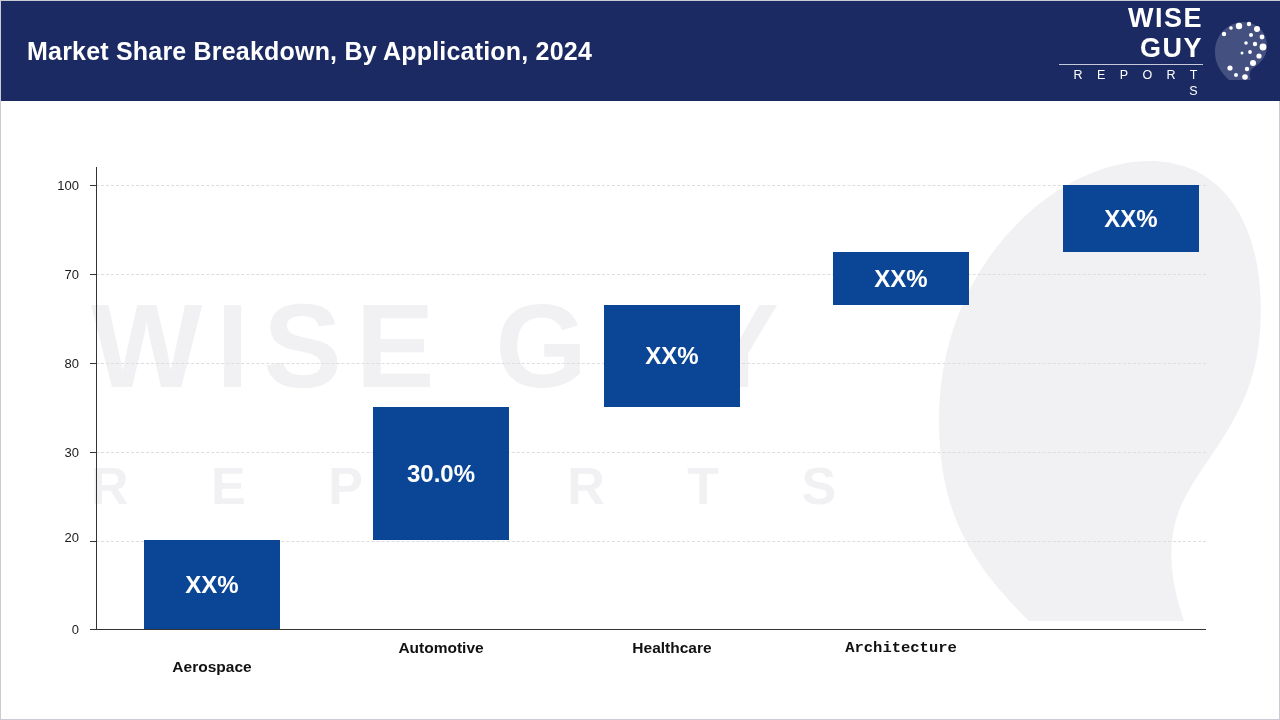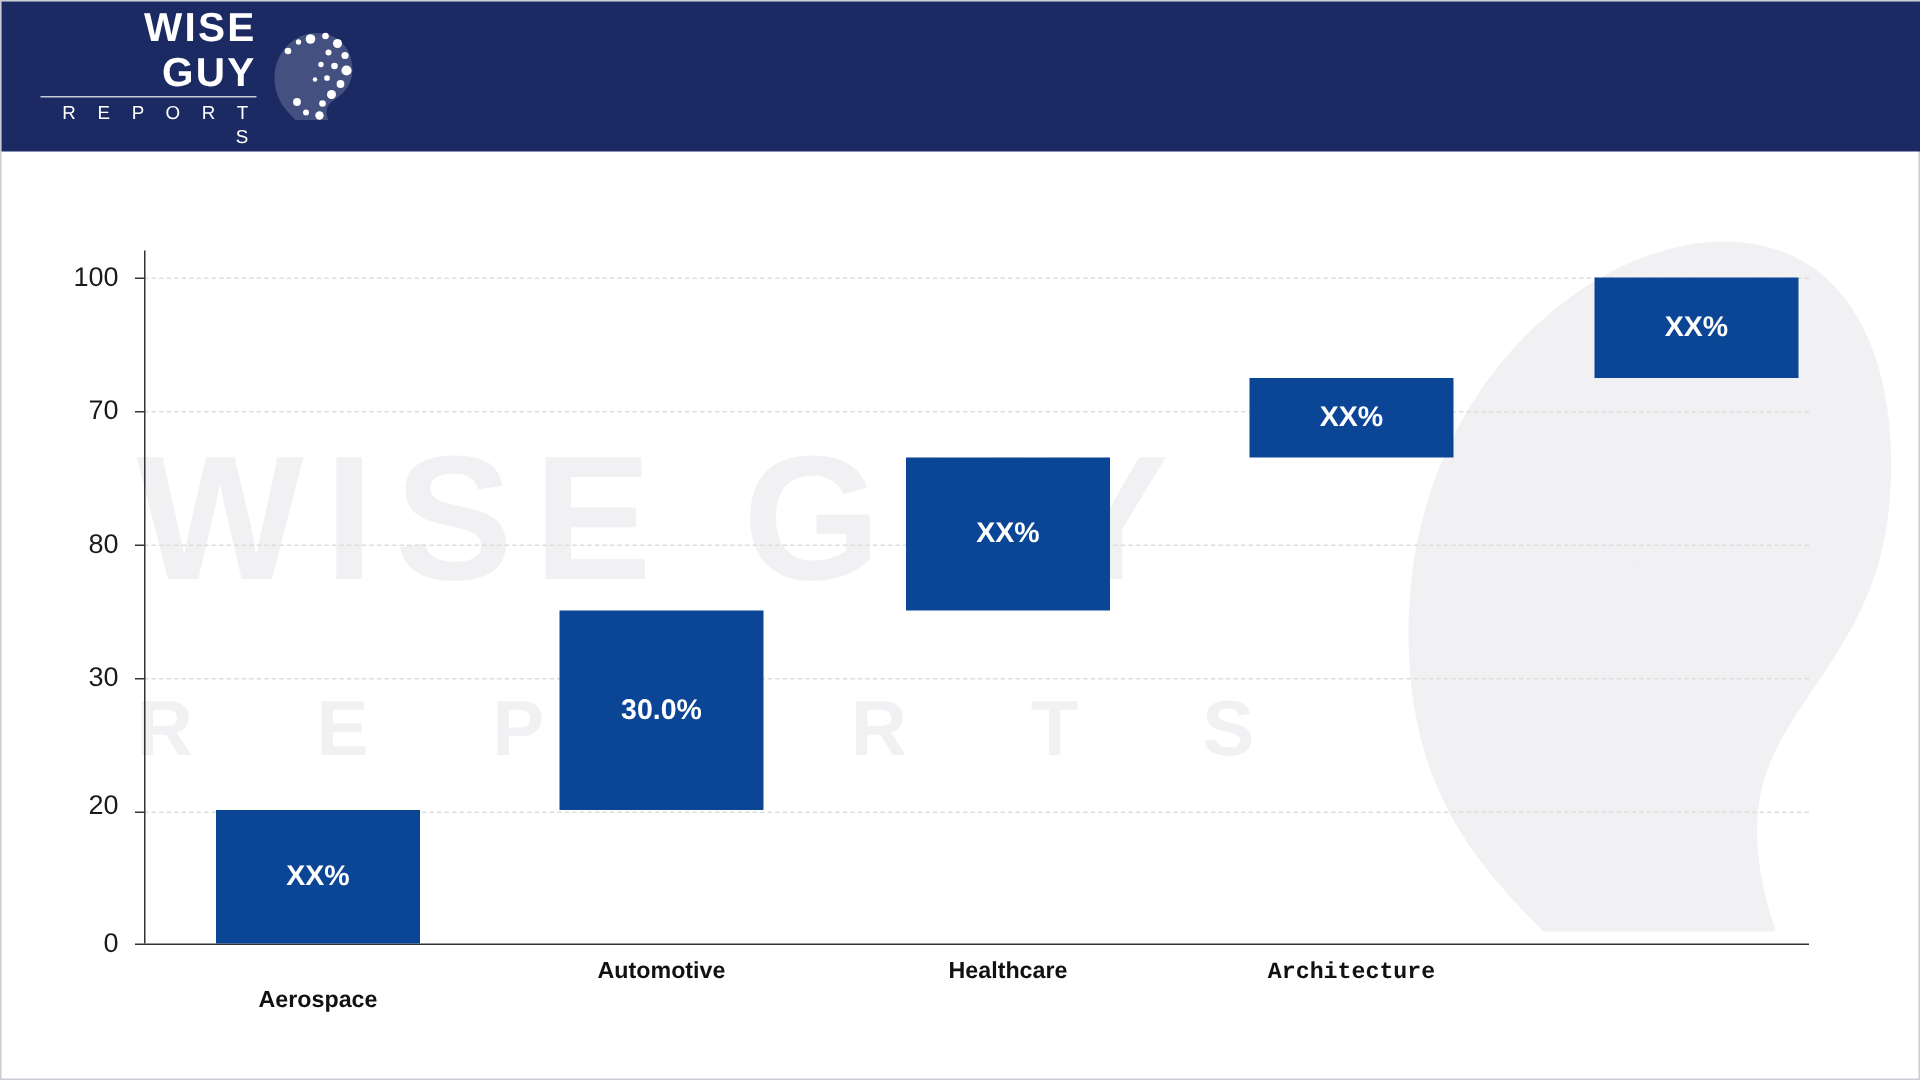--- a/index.html
+++ b/index.html
@@ -134,58 +134,59 @@
     top: 528px;
     width: 1110px;
     height: 0;
     border-top: 1px solid #333333;
   }
   .ytick-label {
     position: absolute;
     right: 0;
     width: 60px;
     text-align: right;
-    font-size: 18px;
+    font-size: 13px;
     color: #1a1a1a;
     transform: translateY(-50%);
   }
   .ytick-mark {
     position: absolute;
     left: 89px;
     width: 6px;
     height: 0;
     border-top: 1px solid #333333;
   }
   .bar {
     position: absolute;
     background: #0a4695;
     display: flex;
     align-items: center;
     justify-content: center;
   }
   .bar-label {
     color: #ffffff;
-    font-size: 19px;
+    font-size: 24px;
     font-weight: bold;
   }
   .cat-label {
     position: absolute;
     top: 538px;
     text-align: center;
     font-size: 15.5px;
     font-weight: bold;
     color: #111111;
   }
 </style>
 </head>
 <body>
 
 <div class="page">
 
   <div class="header">
+    <div class="header-title">Market Share Breakdown, By Application, 2024</div>
     <div class="logo">
       <div class="logo-text">
         <div class="logo-main">WISE GUY</div>
         <div class="logo-sub">R E P O R T S</div>
       </div>
       <svg class="logo-mark" viewBox="0 0 62 70">
         <g fill="#ffffff">
           <path d="M6 36 C6 18, 20 6, 34 6 C48 6, 58 16, 58 30 C58 42, 50 48, 44 52 C40 55, 40 60, 42 64 L20 64 C14 58, 6 50, 6 36 Z" opacity="0.18"></path>
           <circle cx="30" cy="10" r="3.2"></circle>
             <circle cx="40" cy="8" r="2.2"></circle>

